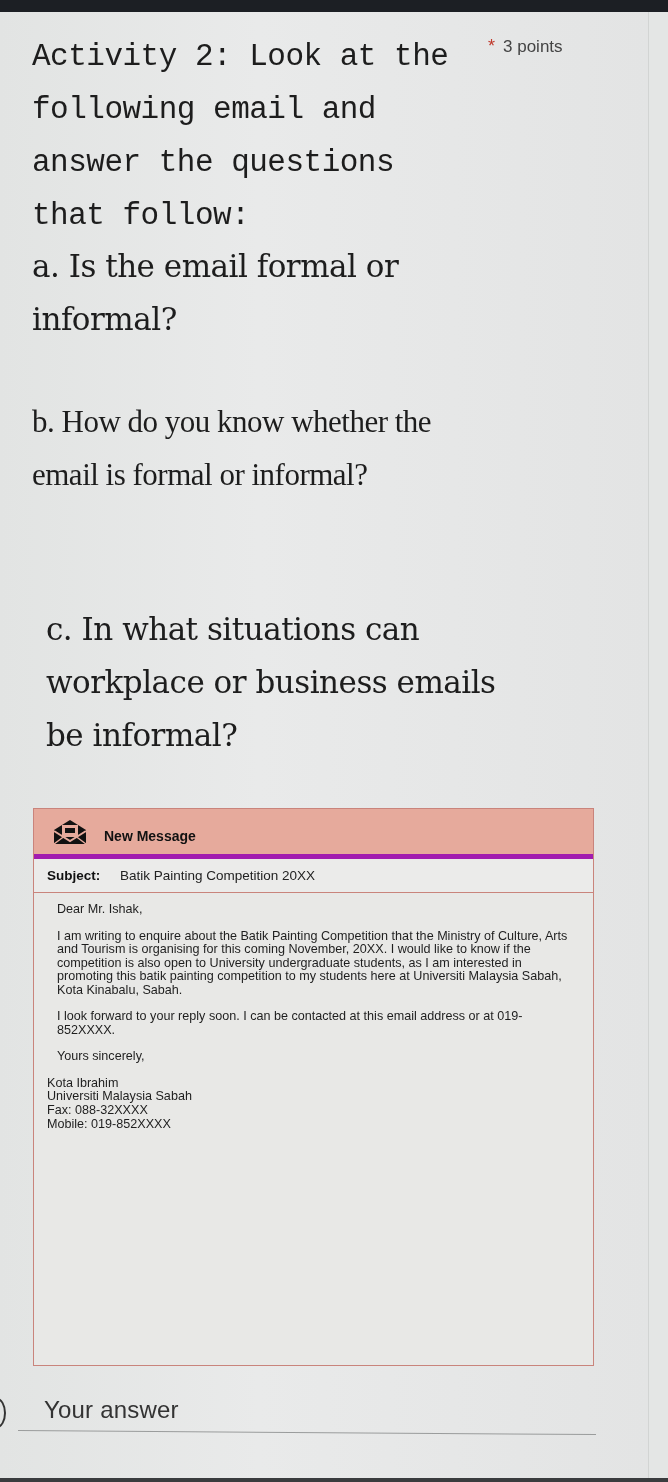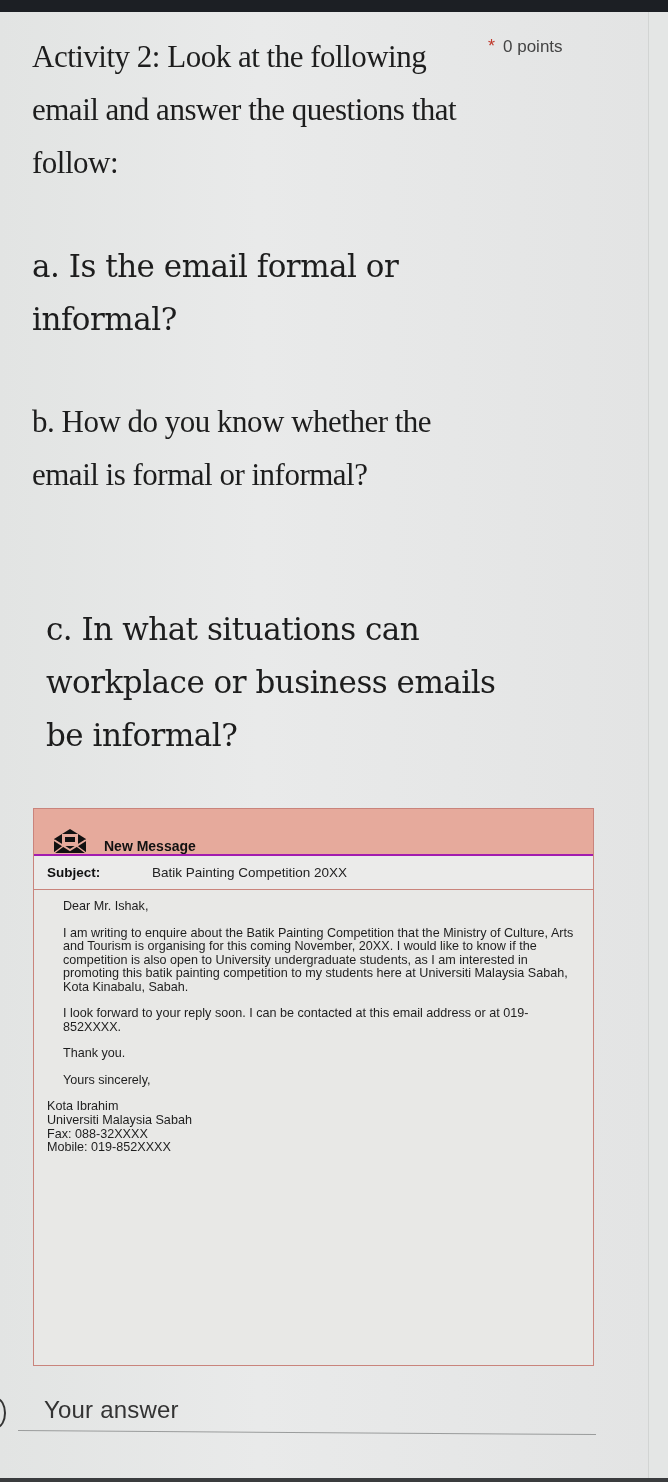--- a/index.html
+++ b/index.html
@@ -20,21 +20,21 @@
   .right-edge {
     position: absolute; left: 648px; top: 12px; width: 1px; height: 1466px;
     background: #d2d4d3;
   }
   .card {
     position: absolute; left: 0; top: 12px; width: 648px; height: 1466px;
     background: linear-gradient(90deg, #e2e4e3 0%, #e9eaea 40%, #e3e4e4 100%);
   }
   .question-title {
     position: absolute; left: 32px; top: 30px; width: 450px;
-    font-family: Liberation Serif, serif;
+    font-family: Liberation Mono, monospace;
     font-size: 31px; line-height: 53px; color: #1d1d1d;
     letter-spacing: -0.5px;
   }
   .points {
     position: absolute; left: 488px; top: 36px;
     font-family: "Liberation Sans", sans-serif;
     font-size: 17px; color: #444;
   }
   .points .star { color: #c0392b; margin-right: 8px; font-size: 18px; }
   .q-block {
@@ -44,39 +44,39 @@
     letter-spacing: -0.5px;
   }
   .email-box {
     position: absolute; left: 33px; top: 808px; width: 561px; height: 558px;
     border: 1.5px solid #c9847c;
     background: #e8e8e6;
     box-sizing: border-box;
   }
   .email-header {
     height: 45px; background: #e6aa9c;
-    border-bottom: 2px solid #a21caf;
-    display: flex; align-items: flex-end; padding-left: 18px;
+    border-bottom: 5px solid #a21caf;
+    display: flex; align-items: center; padding-left: 18px;
   }
   .envelope-icon { width: 36px; height: 26px; margin-right: 16px; }
   .email-header-title {
     font-weight: bold; font-size: 14px; color: #111;
     margin-top: 8px;
   }
   .subject-row {
     height: 33px; border-bottom: 1.5px solid #c9847c;
     display: flex; align-items: center; padding-left: 13px;
     font-size: 13.5px; color: #222; background: #ebebea; gap: 16px;
   }
   .subject-row b { color: #111; }
   .email-body {
     padding: 10px 13px 0 13px;
     font-size: 12.6px; line-height: 13.5px; color: #1e1e1e;
   }
-  .email-body p { margin: 0 0 13px 16px; }
+  .email-body p { margin: 0 0 13px 10px; }
   .email-body .sig { line-height: 13.8px; }
   .answer-label {
     position: absolute; left: 44px; top: 1396px;
     font-size: 24px; color: #333; letter-spacing: 0.2px;
   }
   .answer-line {
     position: absolute; left: 18px; top: 1430px; width: 578px; height: 1px;
     background: #9a9c9c; transform: rotate(0.4deg); transform-origin: left;
   }
   .radio-partial {
@@ -89,47 +89,46 @@
 <body>
 
 <div class="topbar"></div>
 
 <div class="card"></div>
 <div class="right-edge"></div>
 
 <div class="question-title">Activity 2: Look at the following email and answer the questions that follow:</div>
 
 <div class="points">
-  <span class="star">*</span><span>0 points</span>
+  <span class="star">*</span><span>3 points</span>
 </div>
 
 <div class="q-block" style="top:240px;">a. Is the email formal or informal?</div>
 <div class="q-block" style="top:395px;font-family:Liberation Serif, serif;">b. How do you know whether the email is formal or informal?</div>
 <div class="q-block" style="top:603px;margin-left:14px;">c. In what situations can workplace or business emails be informal?</div>
 
 <div class="email-box">
   <div class="email-header">
     <svg class="envelope-icon" viewBox="0 0 36 26">
       <path d="M2 11 L18 1 L34 11 L34 25 L2 25 Z" fill="#111"></path>
       <rect x="10" y="6" width="16" height="12" fill="#e6aa9c"></rect>
       <rect x="13" y="9" width="10" height="5" fill="#111"></rect>
       <path d="M2 12 L18 22 L34 12" stroke="#e6aa9c" stroke-width="2" fill="none"></path>
       <path d="M2 25 L14 16 M34 25 L22 16" stroke="#e6aa9c" stroke-width="1.5"></path>
     </svg>
     <span class="email-header-title">New Message</span>
   </div>
   <div class="subject-row">
     <b>Subject:</b>
-      <span style="white-space:pre;margin-left:32px;"> Batik Painting Competition 20XX</span>
+      <span style="white-space:pre;"> Batik Painting Competition 20XX</span>
   </div>
   <div class="email-body">
     <p>Dear Mr. Ishak,</p>
     <p>I am writing to enquire about the Batik Painting Competition that the Ministry of Culture, Arts and Tourism is organising for this coming November, 20XX. I would like to know if the competition is also open to University undergraduate students, as I am interested in promoting this batik painting competition to my students here at Universiti Malaysia Sabah, Kota Kinabalu, Sabah.</p>
     <p>I look forward to your reply soon. I can be contacted at this email address or at 019-852XXXX.</p>
-    <p>Thank you.</p>
     <p>Yours sincerely,</p>
     <div class="sig">
       <div>Kota Ibrahim</div>
       <div>Universiti Malaysia Sabah</div>
       <div>Fax: 088-32XXXX</div>
       <div>Mobile: 019-852XXXX</div>
     </div>
   </div>
 </div>
 

